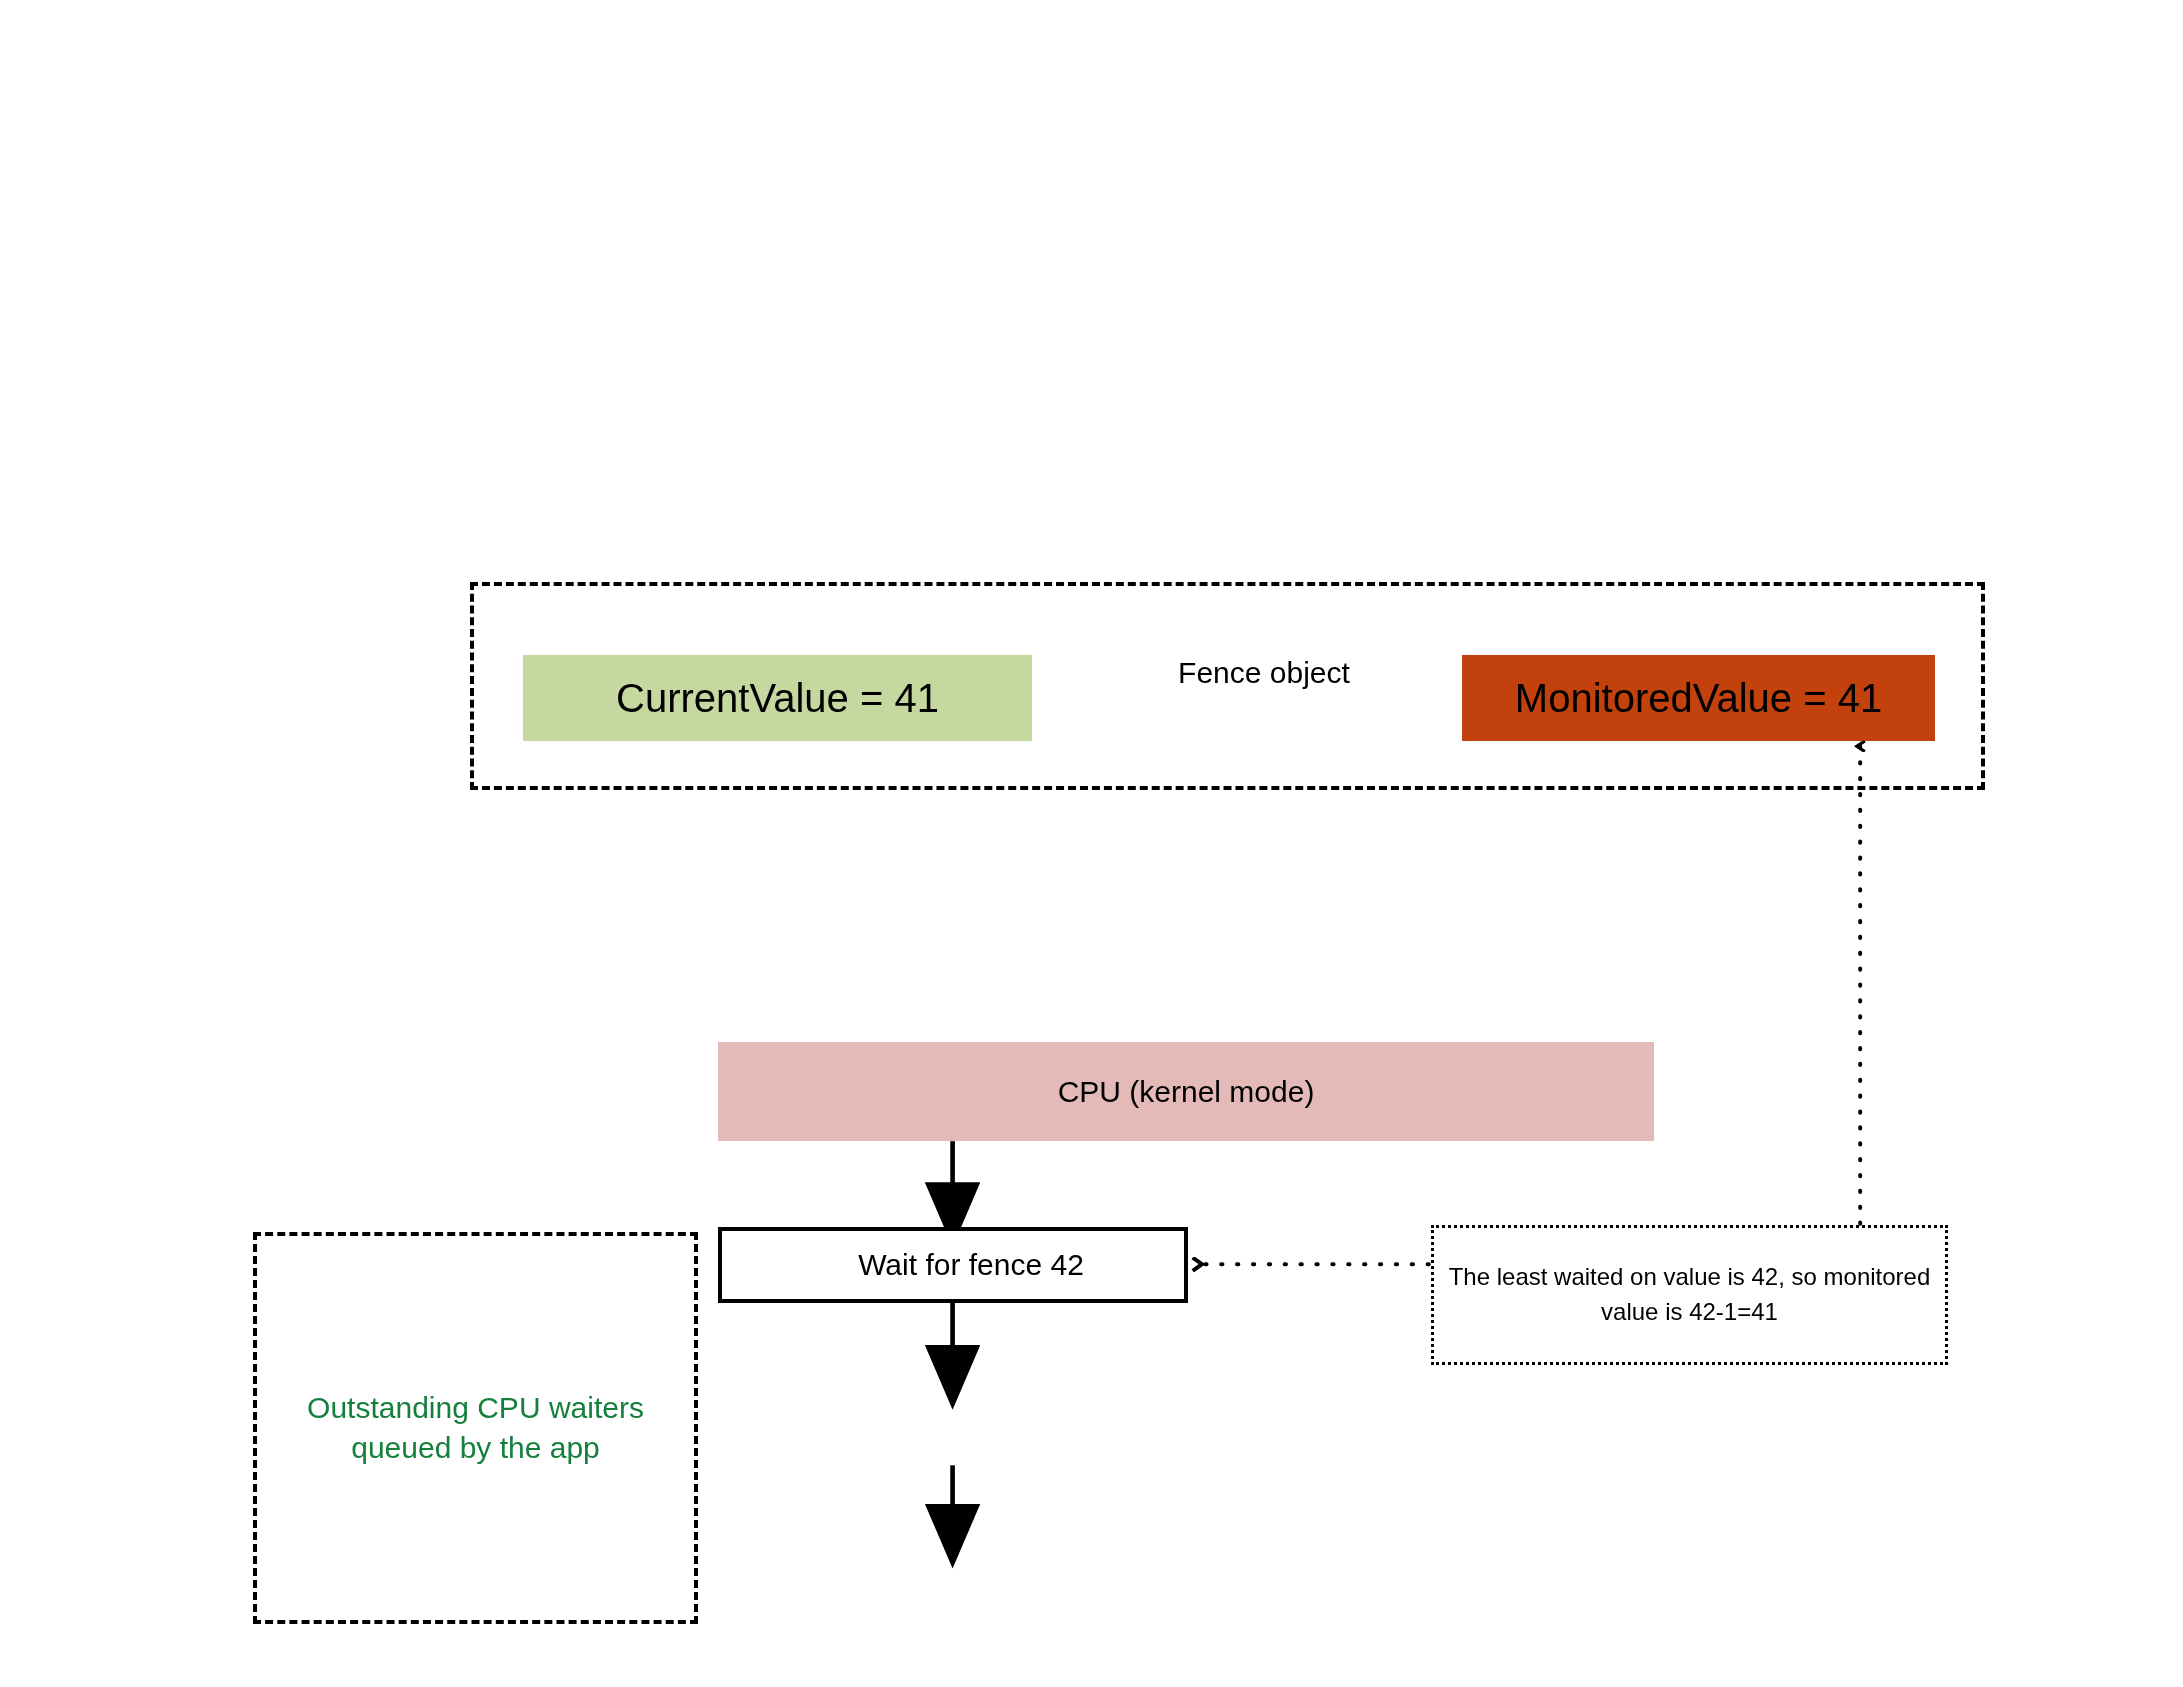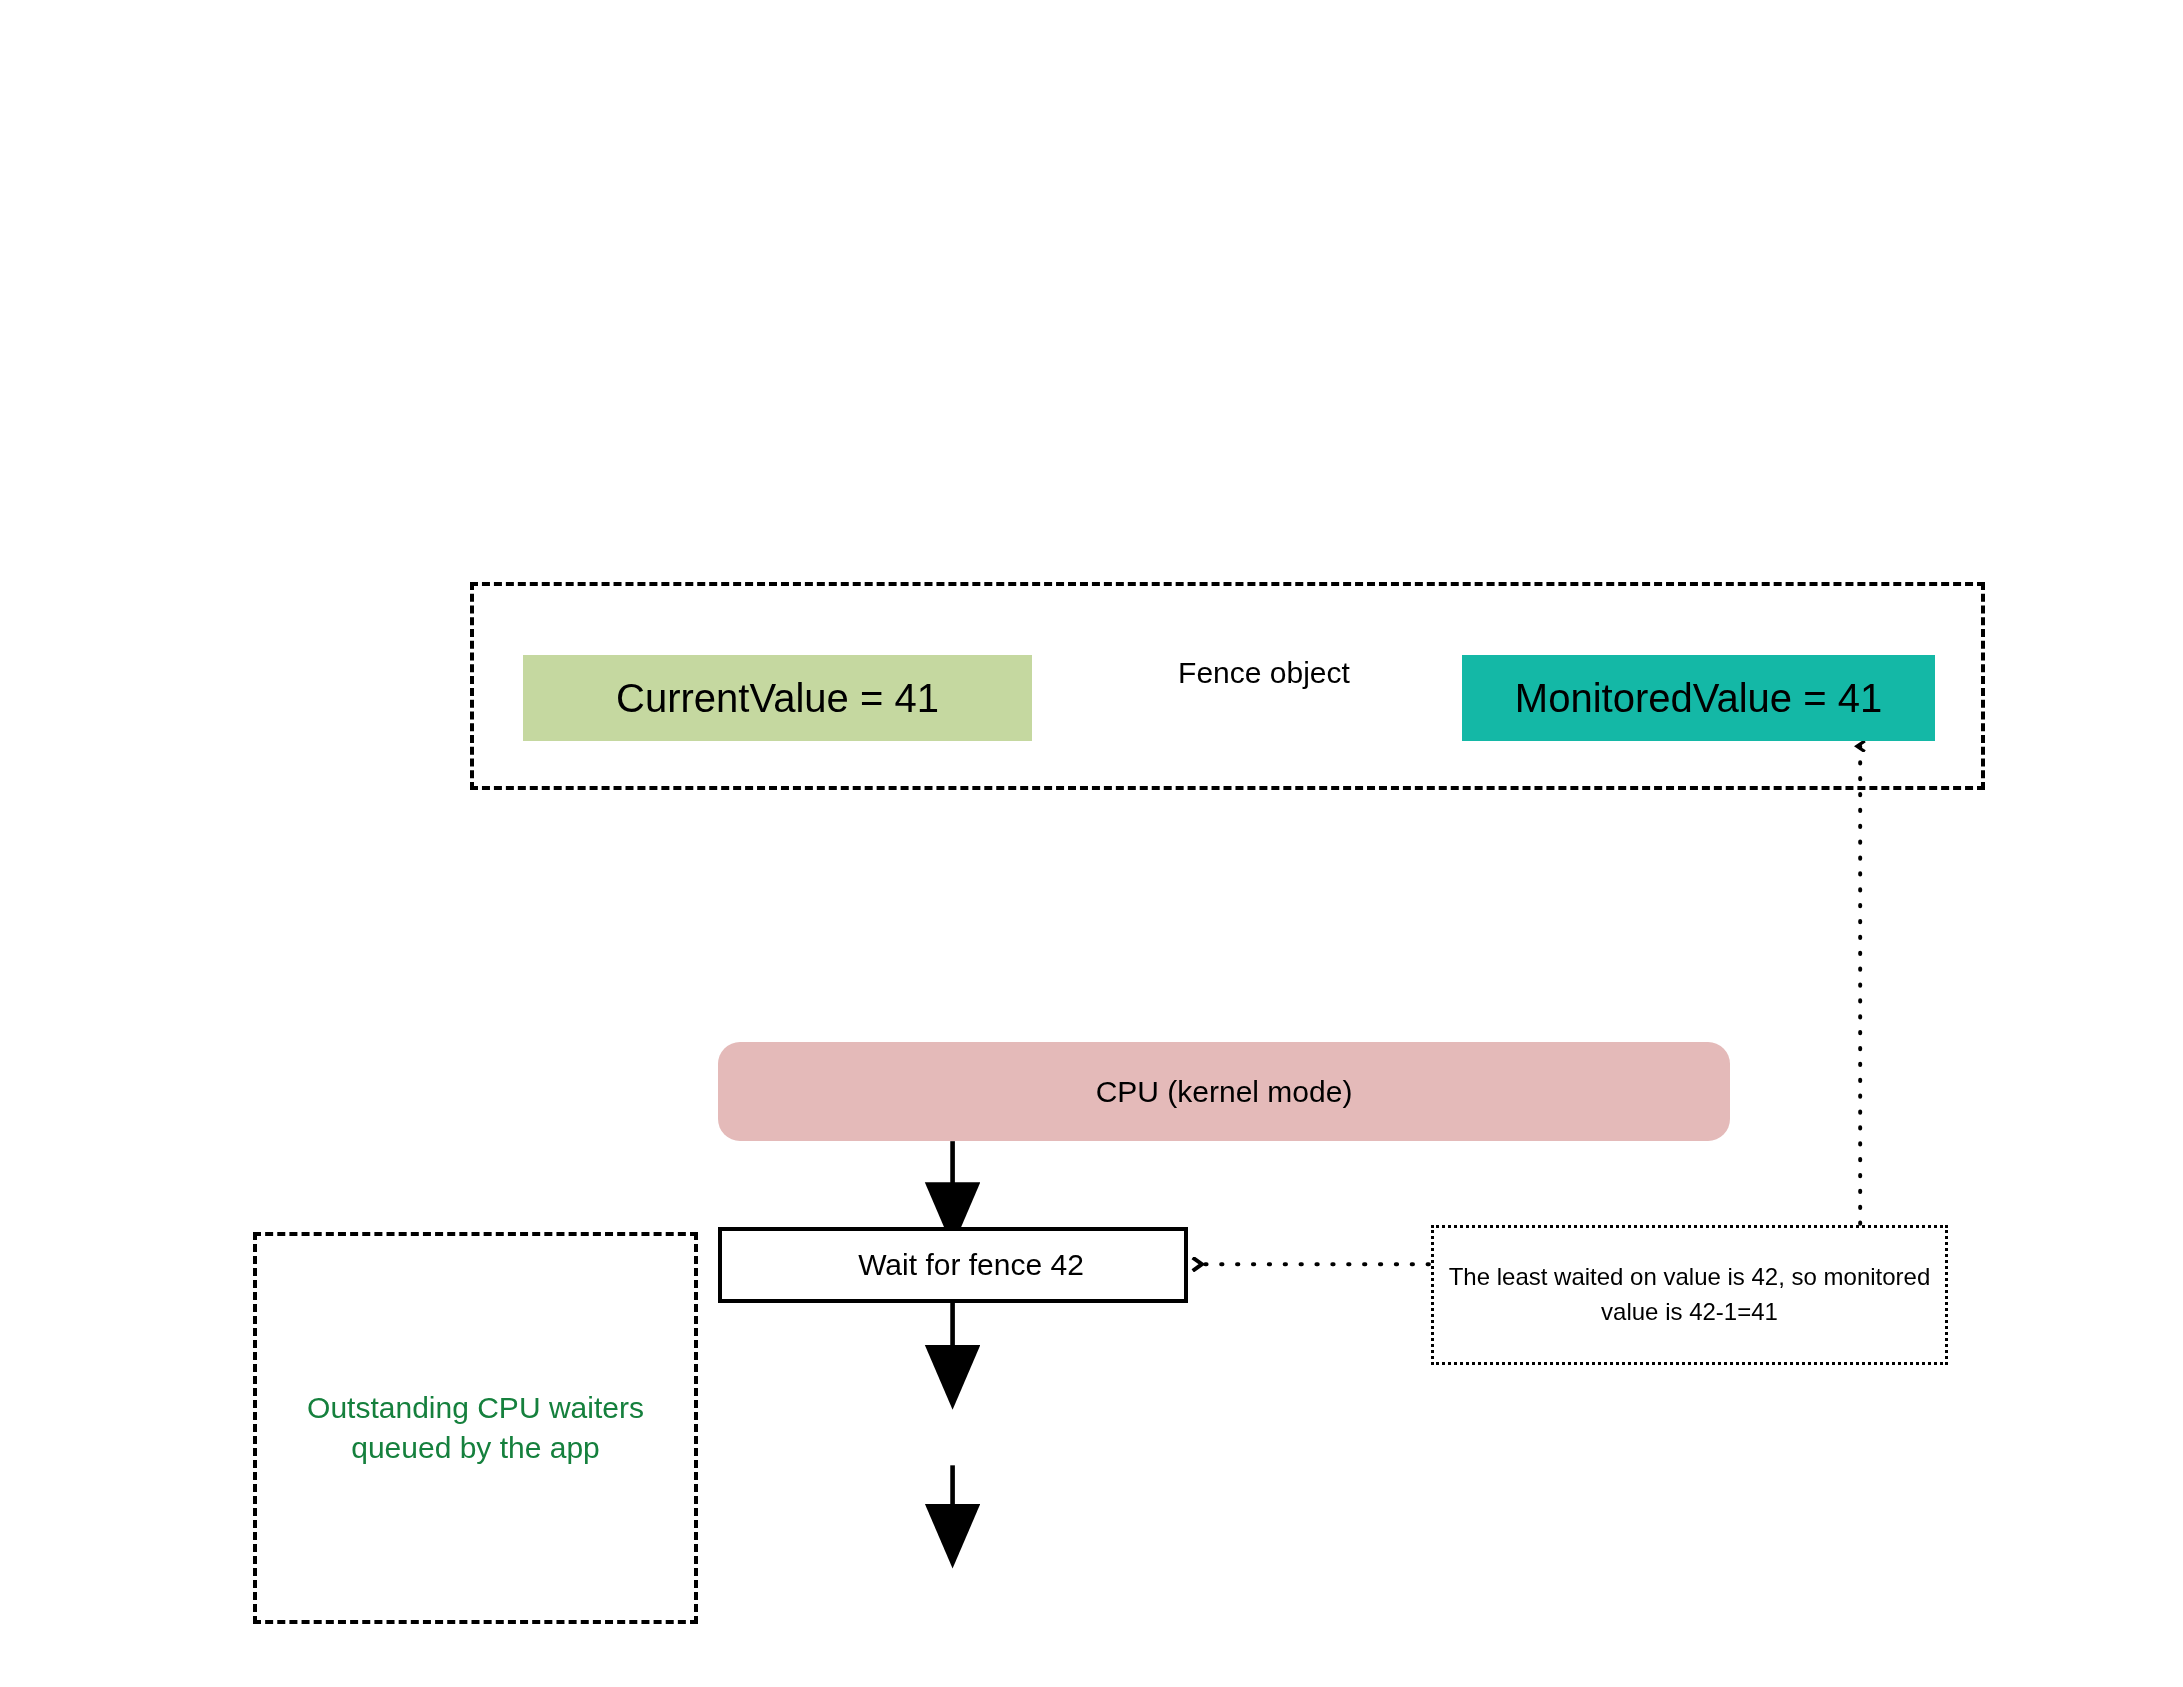--- a/index.html
+++ b/index.html
@@ -38,33 +38,32 @@
     justify-content: center;
     font-size: 40px;
     color: #000000;
   }
   .current-value-box {
     left: 523px; top: 655px; width: 509px;
     background: #c5d8a0;
   }
   .monitored-value-box {
     left: 1462px; top: 655px; width: 473px;
-    background: #14b8a6;
+    background: #c2410c;
   }
 
   
   .cpu-bar {
-    left: 718px; top: 1042px; width: 1012px; height: 99px;
+    left: 718px; top: 1042px; width: 936px; height: 99px;
     background: #e4bab9;
     display: flex;
     align-items: center;
     justify-content: center;
     font-size: 30px;
     color: #000000;
-    border-radius: 22px;
   }
 
   
   .waiters-box {
     left: 253px; top: 1232px; width: 445px; height: 392px;
     border: 4.6px dashed #000000;
     display: flex;
     align-items: center;
     justify-content: center;
   }

